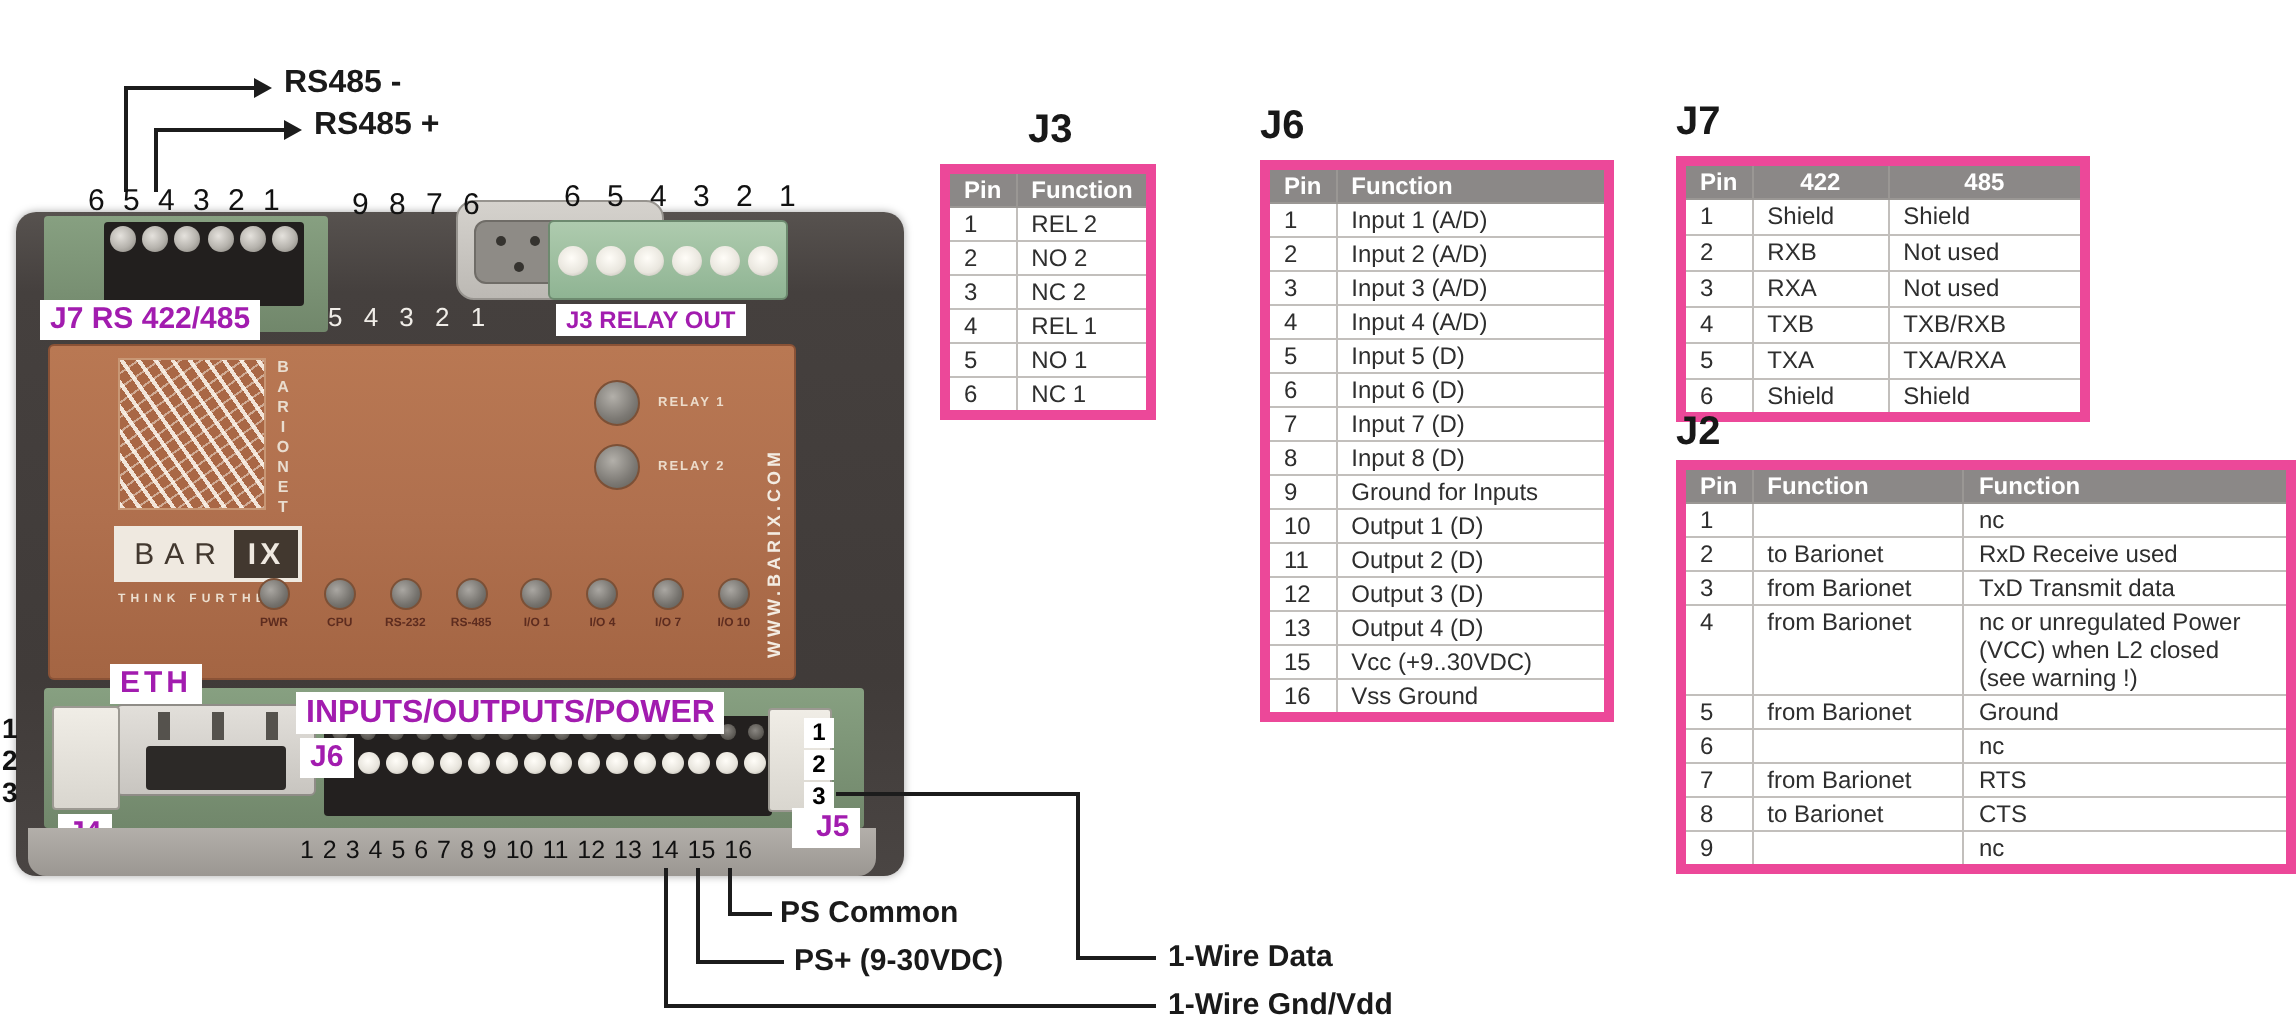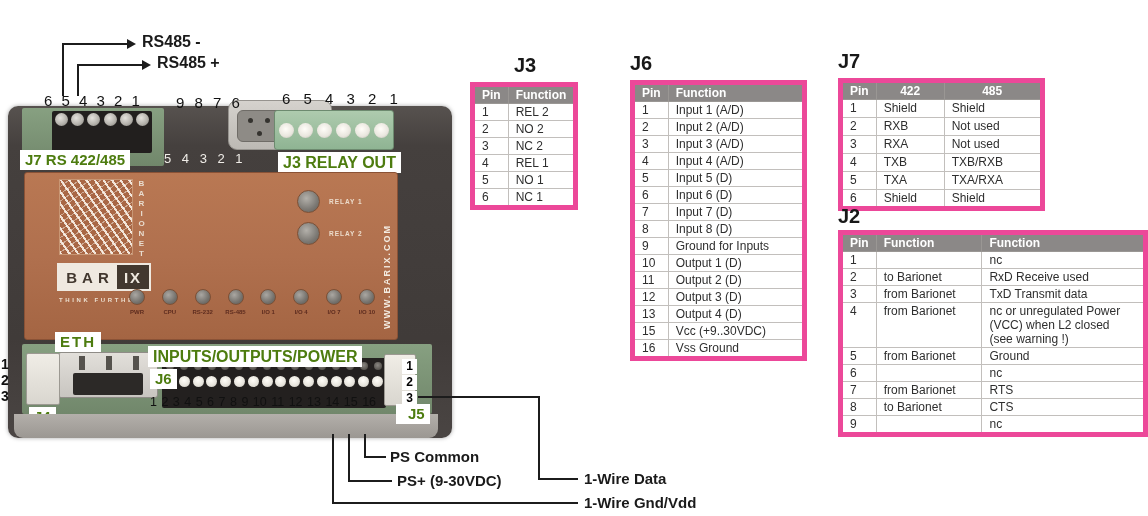--- a/index.html
+++ b/index.html
@@ -8,21 +8,21 @@
   .abs { position:absolute; }
 
   
   .ln { position:absolute; background:#1c1c1c; }
   .callout { position:absolute; font-weight:bold; font-size:15px; color:#1a1a1a; white-space:nowrap; }
   .arrowhead { position:absolute; width:0; height:0; border-top:5px solid transparent; border-bottom:5px solid transparent; border-left:9px solid #1c1c1c; }
 
   
   .case { position:absolute; left:8px; top:106px; width:444px; height:332px; border-radius:10px;
           background:linear-gradient(180deg,#57524f 0%,#45403e 12%,#403b39 70%,#4a4543 100%); box-shadow:0 0 4px rgba(0,0,0,.35); }
-  .whitelabel { position:absolute; background:#fff; color:#4d7c0f; font-weight:bold; padding:1px 5px; white-space:nowrap; line-height:1.2; }
+  .whitelabel { position:absolute; background:#fff; color:#a21caf; font-weight:bold; padding:1px 5px; white-space:nowrap; line-height:1.2; }
   .pcb { position:absolute; background:linear-gradient(180deg,#87a081,#71876b); border-radius:2px; }
   .pinrow { position:absolute; font-weight:normal; font-size:15px; color:#111; white-space:nowrap; }
   .terminal-dark { position:absolute; background:#221f1e; border-radius:2px; display:flex; justify-content:space-between; align-items:flex-start; padding:2px 3px; }
   .terminal-green { position:absolute; background:linear-gradient(180deg,#aecbae,#8fb493); border-radius:3px; display:flex; justify-content:space-between; align-items:center; padding:0 4px; border:1px solid #6d8a6f; }
   .screw { width:13px; height:13px; border-radius:50%; background:radial-gradient(circle at 40% 38%,#e5e2dd,#b6b3ad 55%,#7e7b75); flex:0 0 auto; }
   .screw-white { width:15px; height:15px; border-radius:50%; background:radial-gradient(circle at 45% 40%,#fffdf8,#e9e6de 60%,#b0ada5); flex:0 0 auto; }
   .screw-io { width:11px; height:11px; border-radius:50%; background:radial-gradient(circle at 45% 40%,#fffdf8,#e6e3db 60%,#a8a59d); flex:0 0 auto; }
   .screw-tiny { width:8px; height:8px; border-radius:50%; background:radial-gradient(circle at 45% 40%,#8a8782,#57544f 70%); flex:0 0 auto; }
 
   .db9 { position:absolute; left:228px; top:100px; width:104px; height:50px; border-radius:9px;
@@ -35,21 +35,21 @@
   .panel { position:absolute; left:24px; top:172px; width:374px; height:168px; border-radius:3px;
            background:linear-gradient(180deg,#b97853 0%,#b0704e 50%,#a46543 100%); border:1px solid #8a5236; }
   .panel-art { position:absolute; left:34px; top:6px; width:74px; height:76px; border:1px solid #c89775;
                background:
                  repeating-linear-gradient(55deg, rgba(255,250,242,.85) 0 2px, transparent 2px 7px),
                  repeating-linear-gradient(-35deg, rgba(240,228,215,.55) 0 1px, transparent 1px 6px),
                  #a96745; }
   .panel-vname { position:absolute; left:112px; top:6px; height:80px; writing-mode:vertical-rl; text-orientation:upright;
                  font-size:8px; font-weight:bold; color:#e9ddcf; letter-spacing:1px; }
   .barix-logo { position:absolute; left:32px; top:90px; width:94px; height:28px; border:2px solid #efe9e0; display:flex; }
-  .barix-left { flex:1; background:#efe9e0; color:#42382f; font-weight:bold; font-size:15px; letter-spacing:5px;
+  .barix-left { flex:1; background:#efe9e0; color:#42382f; font-weight:normal; font-size:15px; letter-spacing:5px;
                 display:flex; align-items:center; justify-content:center; padding-left:4px; }
   .barix-right { width:32px; background:#42382f; color:#efe9e0; font-weight:bold; font-size:15px; letter-spacing:2px;
                  display:flex; align-items:center; justify-content:center; }
   .tagline { position:absolute; left:34px; top:124px; font-size:6px; font-weight:bold; color:#ecdfcf; letter-spacing:2.6px; }
   .relay-dot { position:absolute; width:23px; height:23px; border-radius:50%;
                background:radial-gradient(circle at 40% 35%,#b3b0aa,#7c7974 60%,#5f5c55); border:1px solid #7c5036; }
   .relay-lbl { position:absolute; font-size:6.5px; font-weight:bold; color:#ecdccb; letter-spacing:1px; }
   .website { position:absolute; right:5px; top:14px; height:142px; writing-mode:vertical-rl; transform:rotate(180deg);
              font-size:9px; font-weight:bold; color:#f3ece2; letter-spacing:2px; }
   .ledrow { position:absolute; left:98px; top:116px; width:258px; display:flex; justify-content:space-between; }
@@ -122,21 +122,21 @@
 
   <div class="terminal-green" style="left:274px;top:110px;width:120px;height:40px;">
       <span class="screw-white"></span>
       <span class="screw-white"></span>
       <span class="screw-white"></span>
       <span class="screw-white"></span>
       <span class="screw-white"></span>
       <span class="screw-white"></span>
     </div>
   <div class="pinrow" style="left:282px;top:90px;word-spacing:9px;">6 5 4 3 2 1</div>
-  <div class="whitelabel" style="left:278px;top:152px;font-size:16px;">J3 RELAY OUT</div>
+  <div class="whitelabel" style="left:278px;top:152px;font-size:12px;">J3 RELAY OUT</div>
 
   <div class="panel">
     <div class="panel-art"></div>
     <div class="panel-vname">BARIONET</div>
     <div class="barix-logo">
       <div class="barix-left">BAR</div>
       <div class="barix-right">IX</div>
     </div>
     <div class="tagline">THINK FURTHER</div>
     <div class="relay-dot" style="left:272px;top:17px;"></div>
@@ -239,21 +239,21 @@
 
   <div class="smallconn" style="left:384px;top:354px;width:32px;height:52px;"></div>
   <div class="abs" style="left:402px;top:359px;z-index:6;">
     <div class="chipnum">1</div>
     <div class="chipnum">2</div>
     <div class="chipnum">3</div>
   </div>
   <div class="whitelabel" style="left:396px;top:404px;font-size:15px;z-index:6;padding-left:12px;">J5</div>
 
   <div class="bevel"></div>
-  <div class="pinrow" style="left:150px;top:395px;font-size:12.5px;word-spacing:1px;z-index:6;text-align:right;">1 2 3 4 5 6 7 8 9 10 11 12 13 14 15 16</div>
+  <div class="pinrow" style="left:150px;top:418px;font-size:12.5px;word-spacing:1px;z-index:6;text-align:right;">1 2 3 4 5 6 7 8 9 10 11 12 13 14 15 16</div>
 
   <div class="ln" style="left:364px;top:434px;width:2px;height:24px;"></div>
   <div class="ln" style="left:364px;top:456px;width:22px;height:2px;"></div>
   <div class="callout" style="left:390px;top:448px;">PS Common</div>
 
   <div class="ln" style="left:348px;top:434px;width:2px;height:48px;"></div>
   <div class="ln" style="left:348px;top:480px;width:44px;height:2px;"></div>
   <div class="callout" style="left:397px;top:472px;">PS+ (9-30VDC)</div>
 
   <div class="ln" style="left:332px;top:434px;width:2px;height:70px;"></div>

